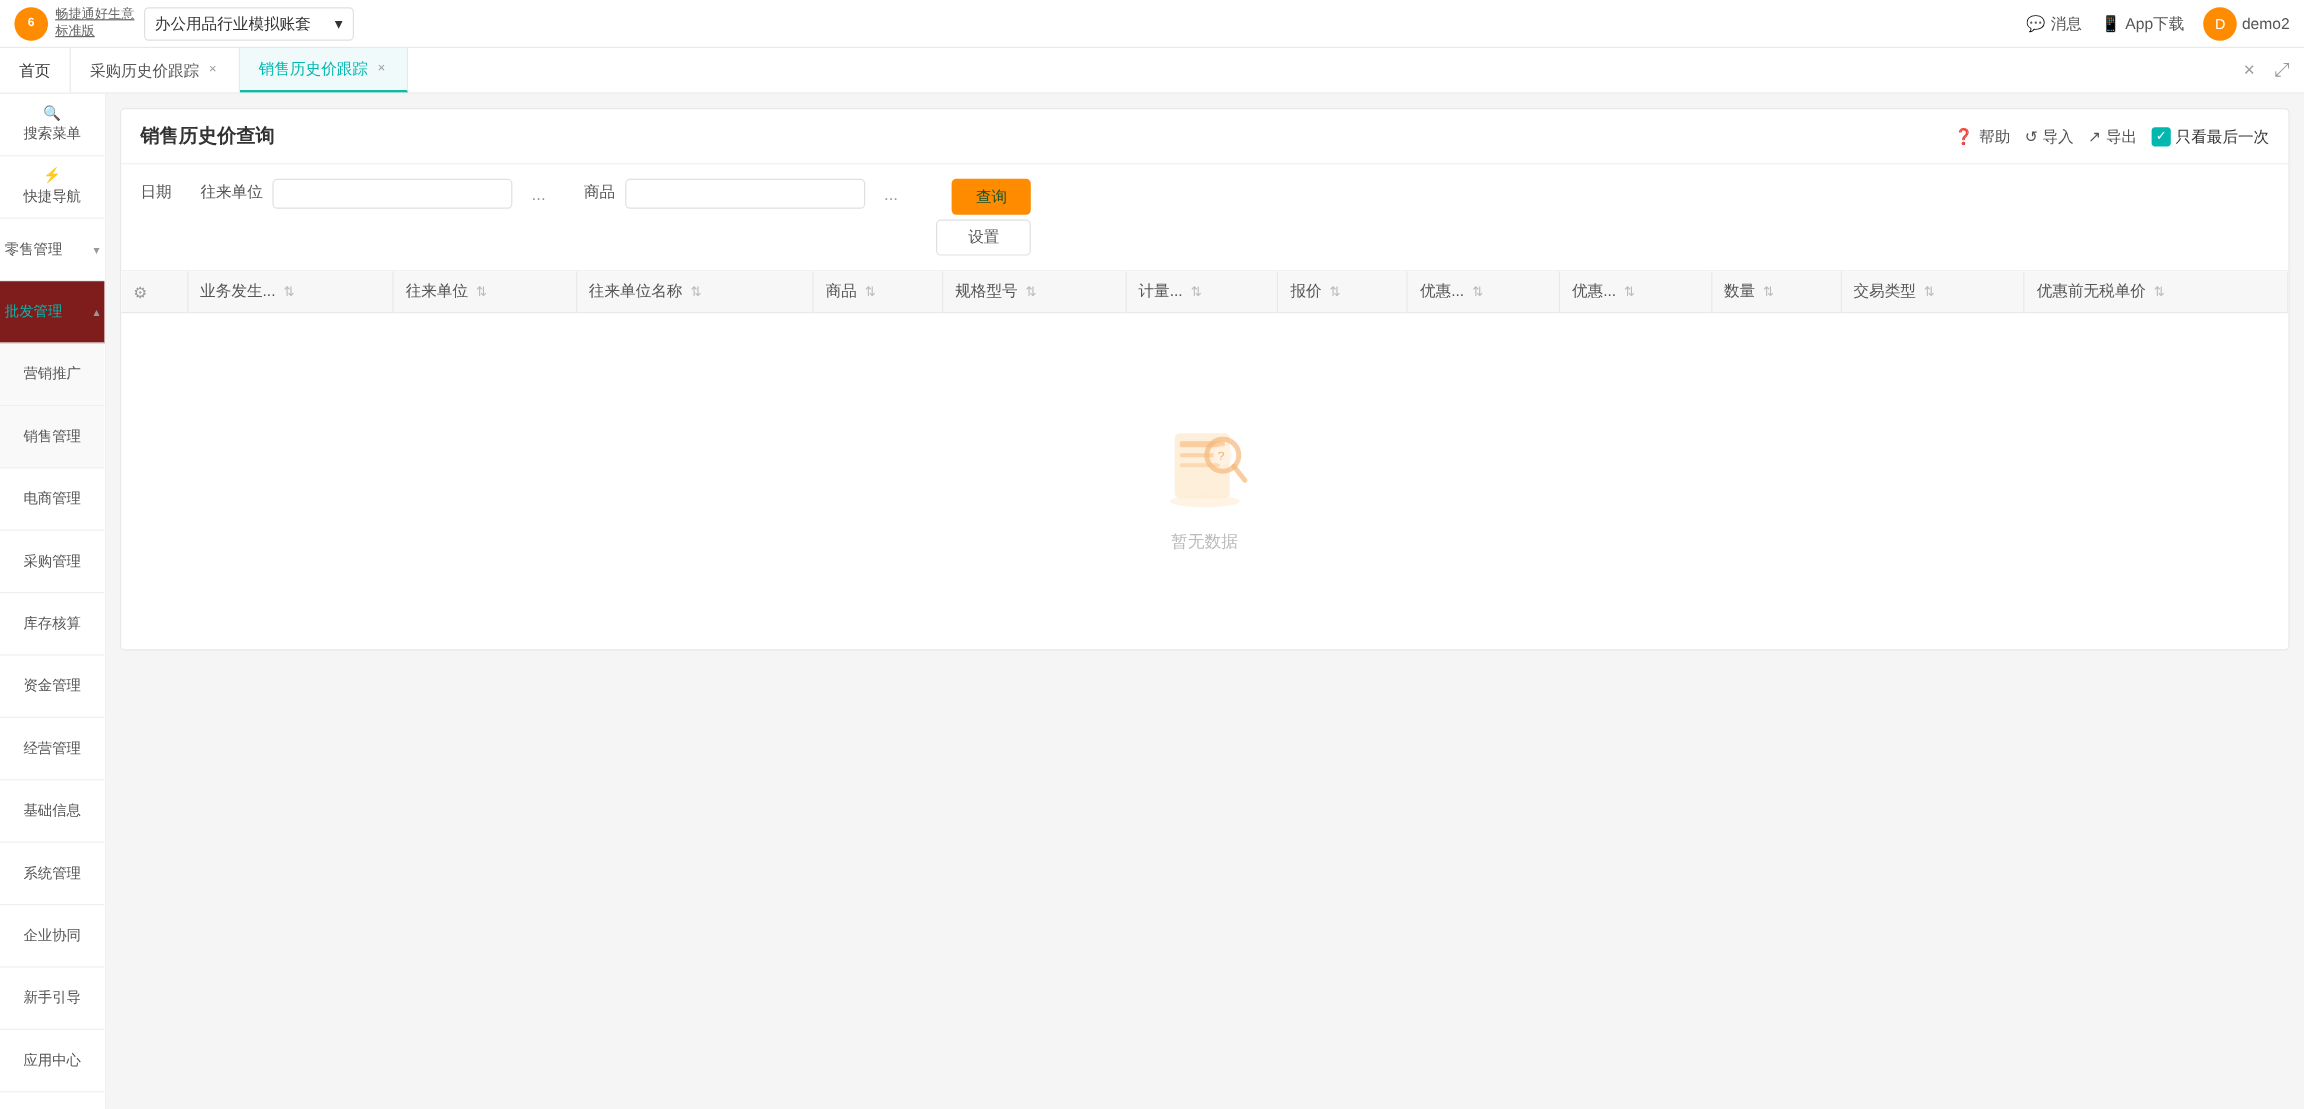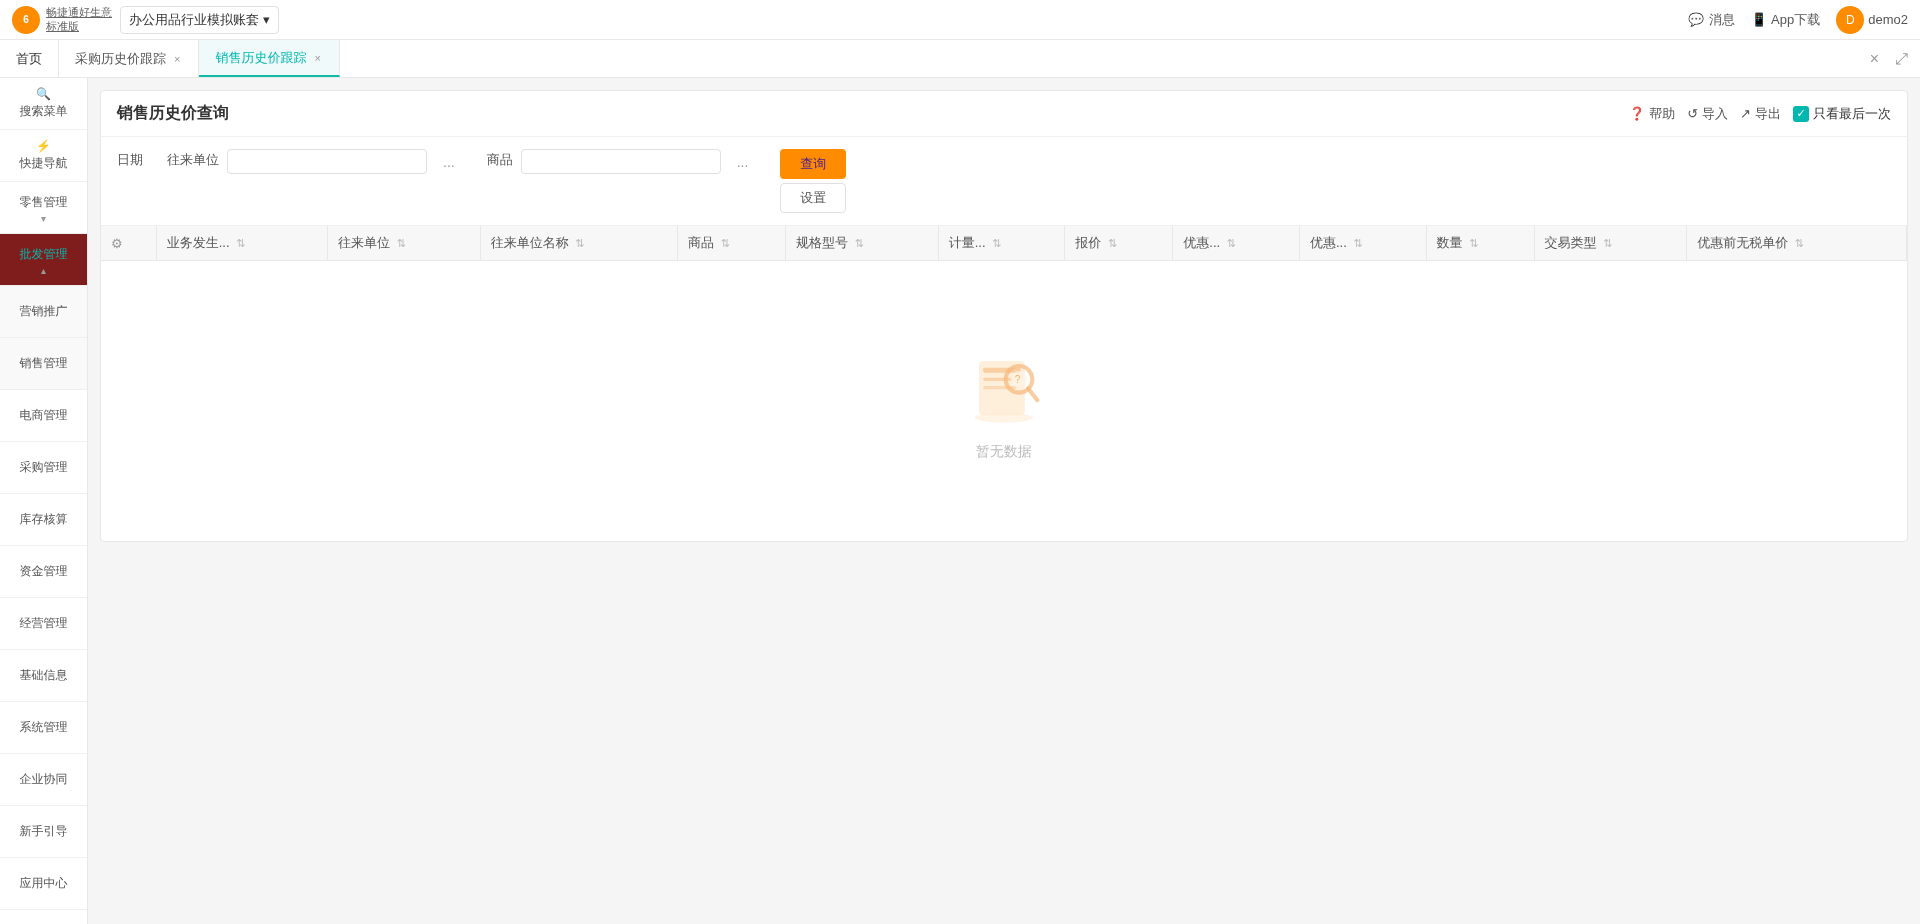--- a/index.html
+++ b/index.html
@@ -35,21 +35,21 @@
       align-items: center;
       justify-content: center;
       color: white;
       font-size: 10px;
       font-weight: bold;
     }
     .logo-text { font-size: 11px; color: #666; line-height: 1.2; text-decoration: underline; }
     .app-selector {
       display: flex;
       align-items: center;
-      gap: 4px;
+      gap: 20px;
       padding: 4px 8px;
       border: 1px solid #e0e0e0;
       border-radius: 4px;
       cursor: pointer;
       font-size: 13px;
       color: #333;
     }
     .top-header-right {
       display: flex;
       align-items: center;
@@ -76,20 +76,21 @@
     }
 
     
     .tab-bar {
       height: 38px;
       background: #fff;
       display: flex;
       align-items: stretch;
       border-bottom: 1px solid #e8e8e8;
       flex-shrink: 0;
+      font-family: Liberation Mono, monospace;
     }
     .tab {
       display: flex;
       align-items: center;
       padding: 0 16px;
       cursor: pointer;
       font-size: 13px;
       color: #555;
       border-right: 1px solid #e8e8e8;
       gap: 6px;
@@ -150,22 +151,22 @@
       padding: 12px 4px;
       cursor: pointer;
       font-size: 12px;
       color: #555;
       border-bottom: 1px solid #f0f0f0;
       gap: 2px;
       text-align: center;
       min-height: 52px;
     }
     .sidebar-item.has-arrow {
-      flex-direction: column;
-      justify-content: flex-start;
+      flex-direction: row;
+      justify-content: space-between;
       gap: 2px;
     }
     .sidebar-item.expanded { background: #7f1d1d; color: #00b8b0; }
     .sidebar-sub { background: #f9f9f9; }
     .arrow-icon { font-size: 10px; color: #999; }
 
     
     .content-area {
       flex: 1;
       display: flex;
@@ -295,26 +296,27 @@
       color: #333;
     }
     .dots-btn {
       padding: 4px 8px;
       cursor: pointer;
       color: #999;
       font-size: 14px;
     }
     .query-btn {
       background: #ff8c00;
-      color: #4c1d95;
+      color: #14532d;
       border: none;
       border-radius: 4px;
       padding: 6px 20px;
       font-size: 13px;
       cursor: pointer;
+      margin-left: 13px;
     }
     .settings-btn {
       background: #fff;
       color: #555;
       border: 1px solid #e0e0e0;
       border-radius: 4px;
       padding: 5px 12px;
       font-size: 13px;
       cursor: pointer;
     }

